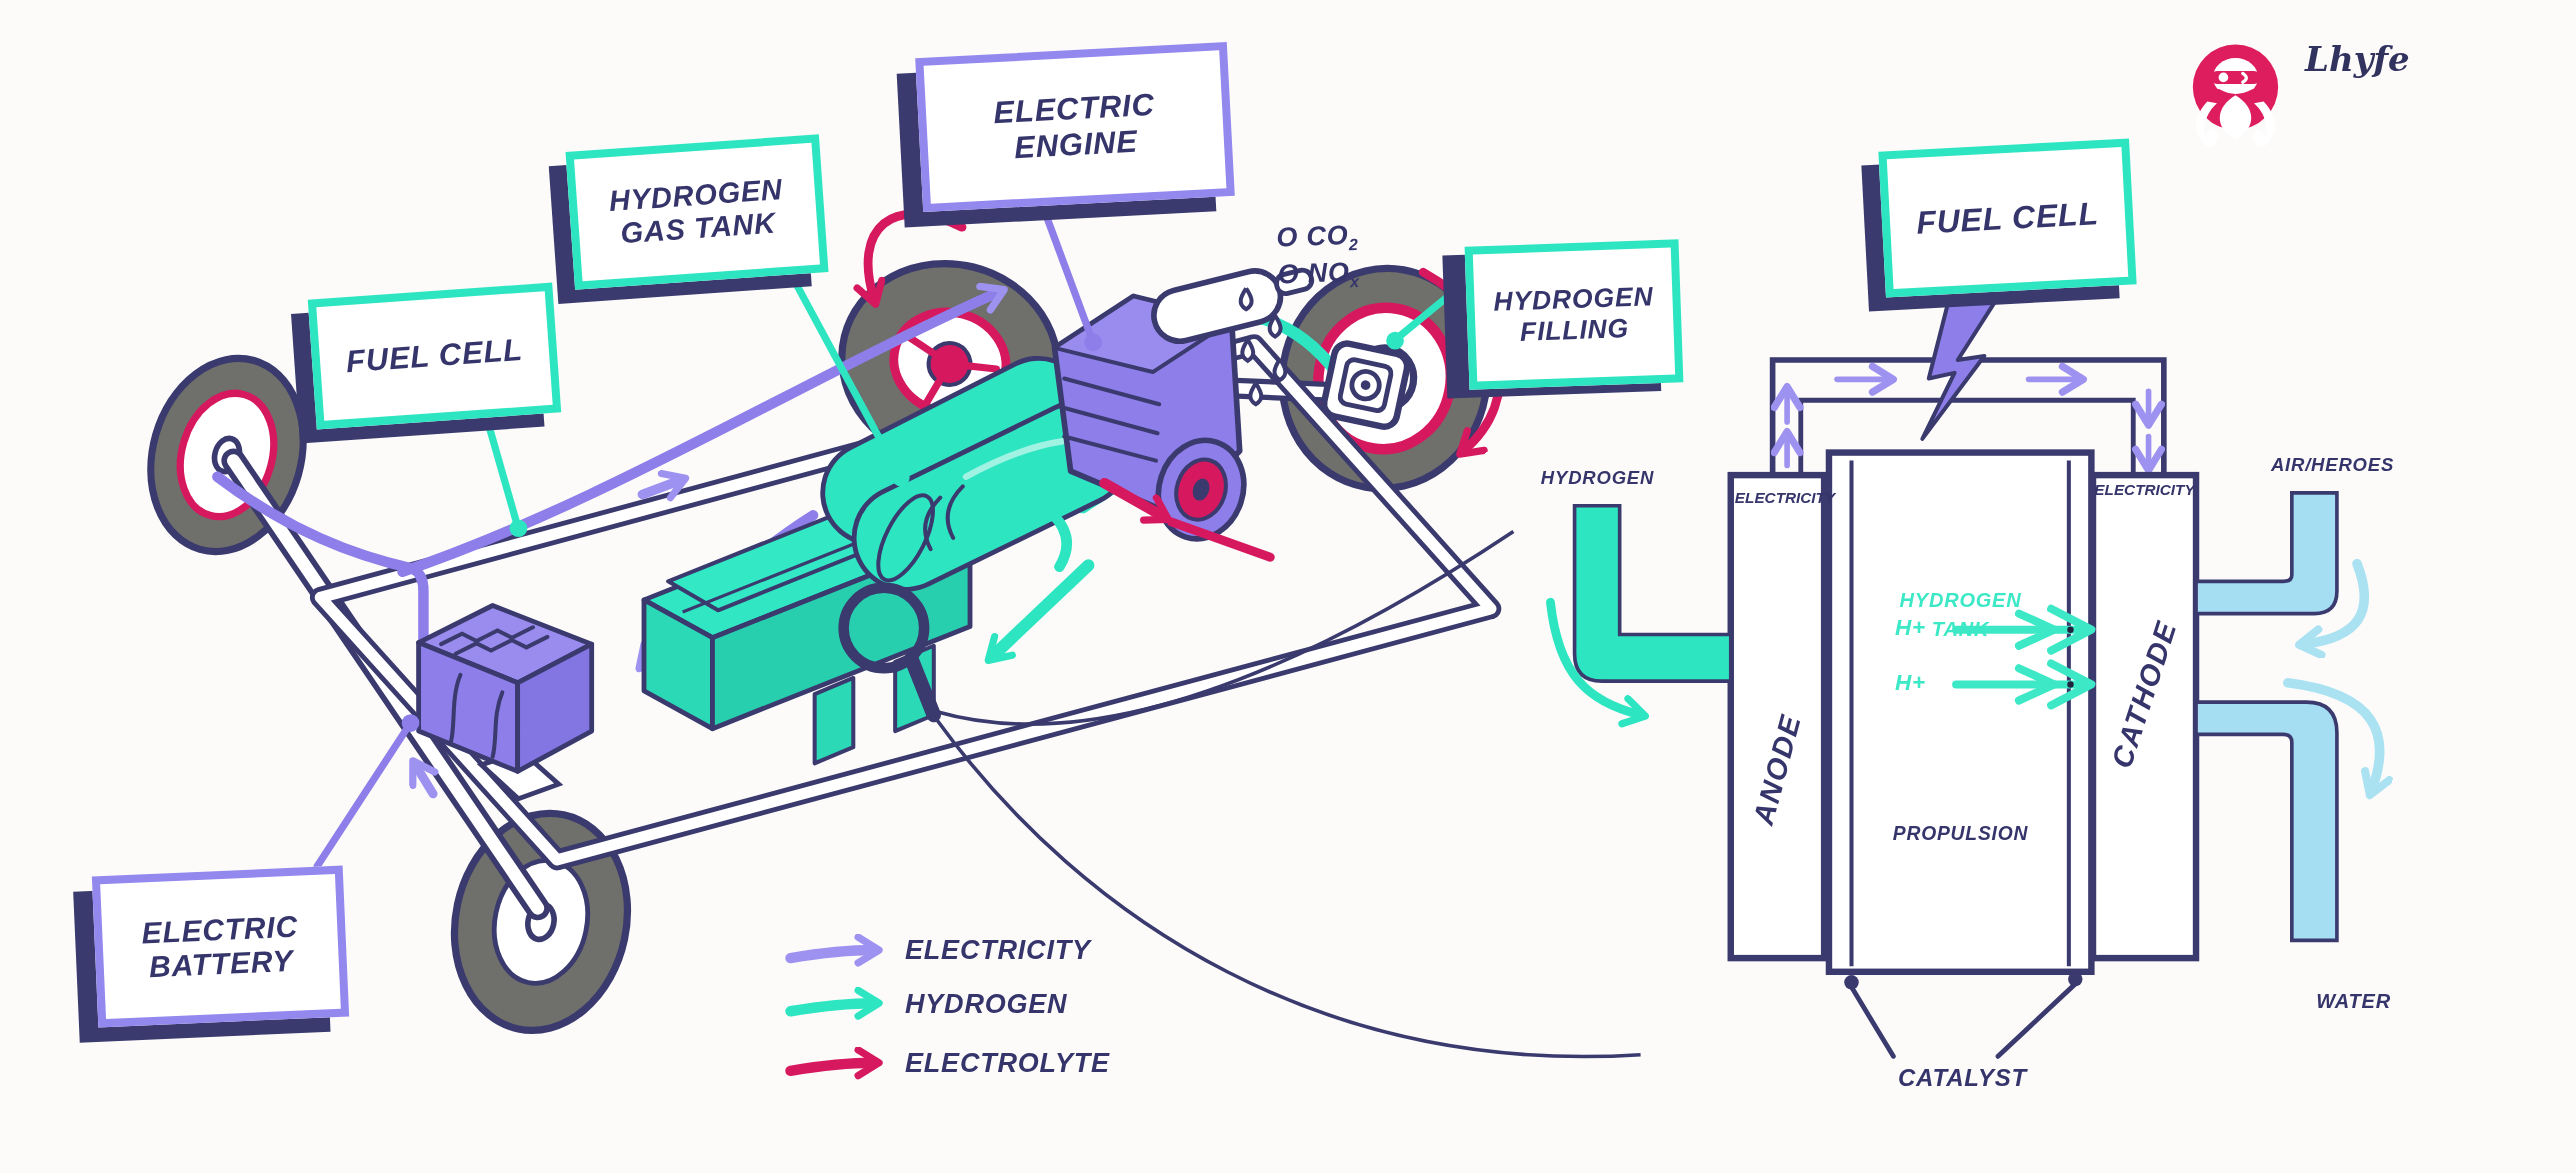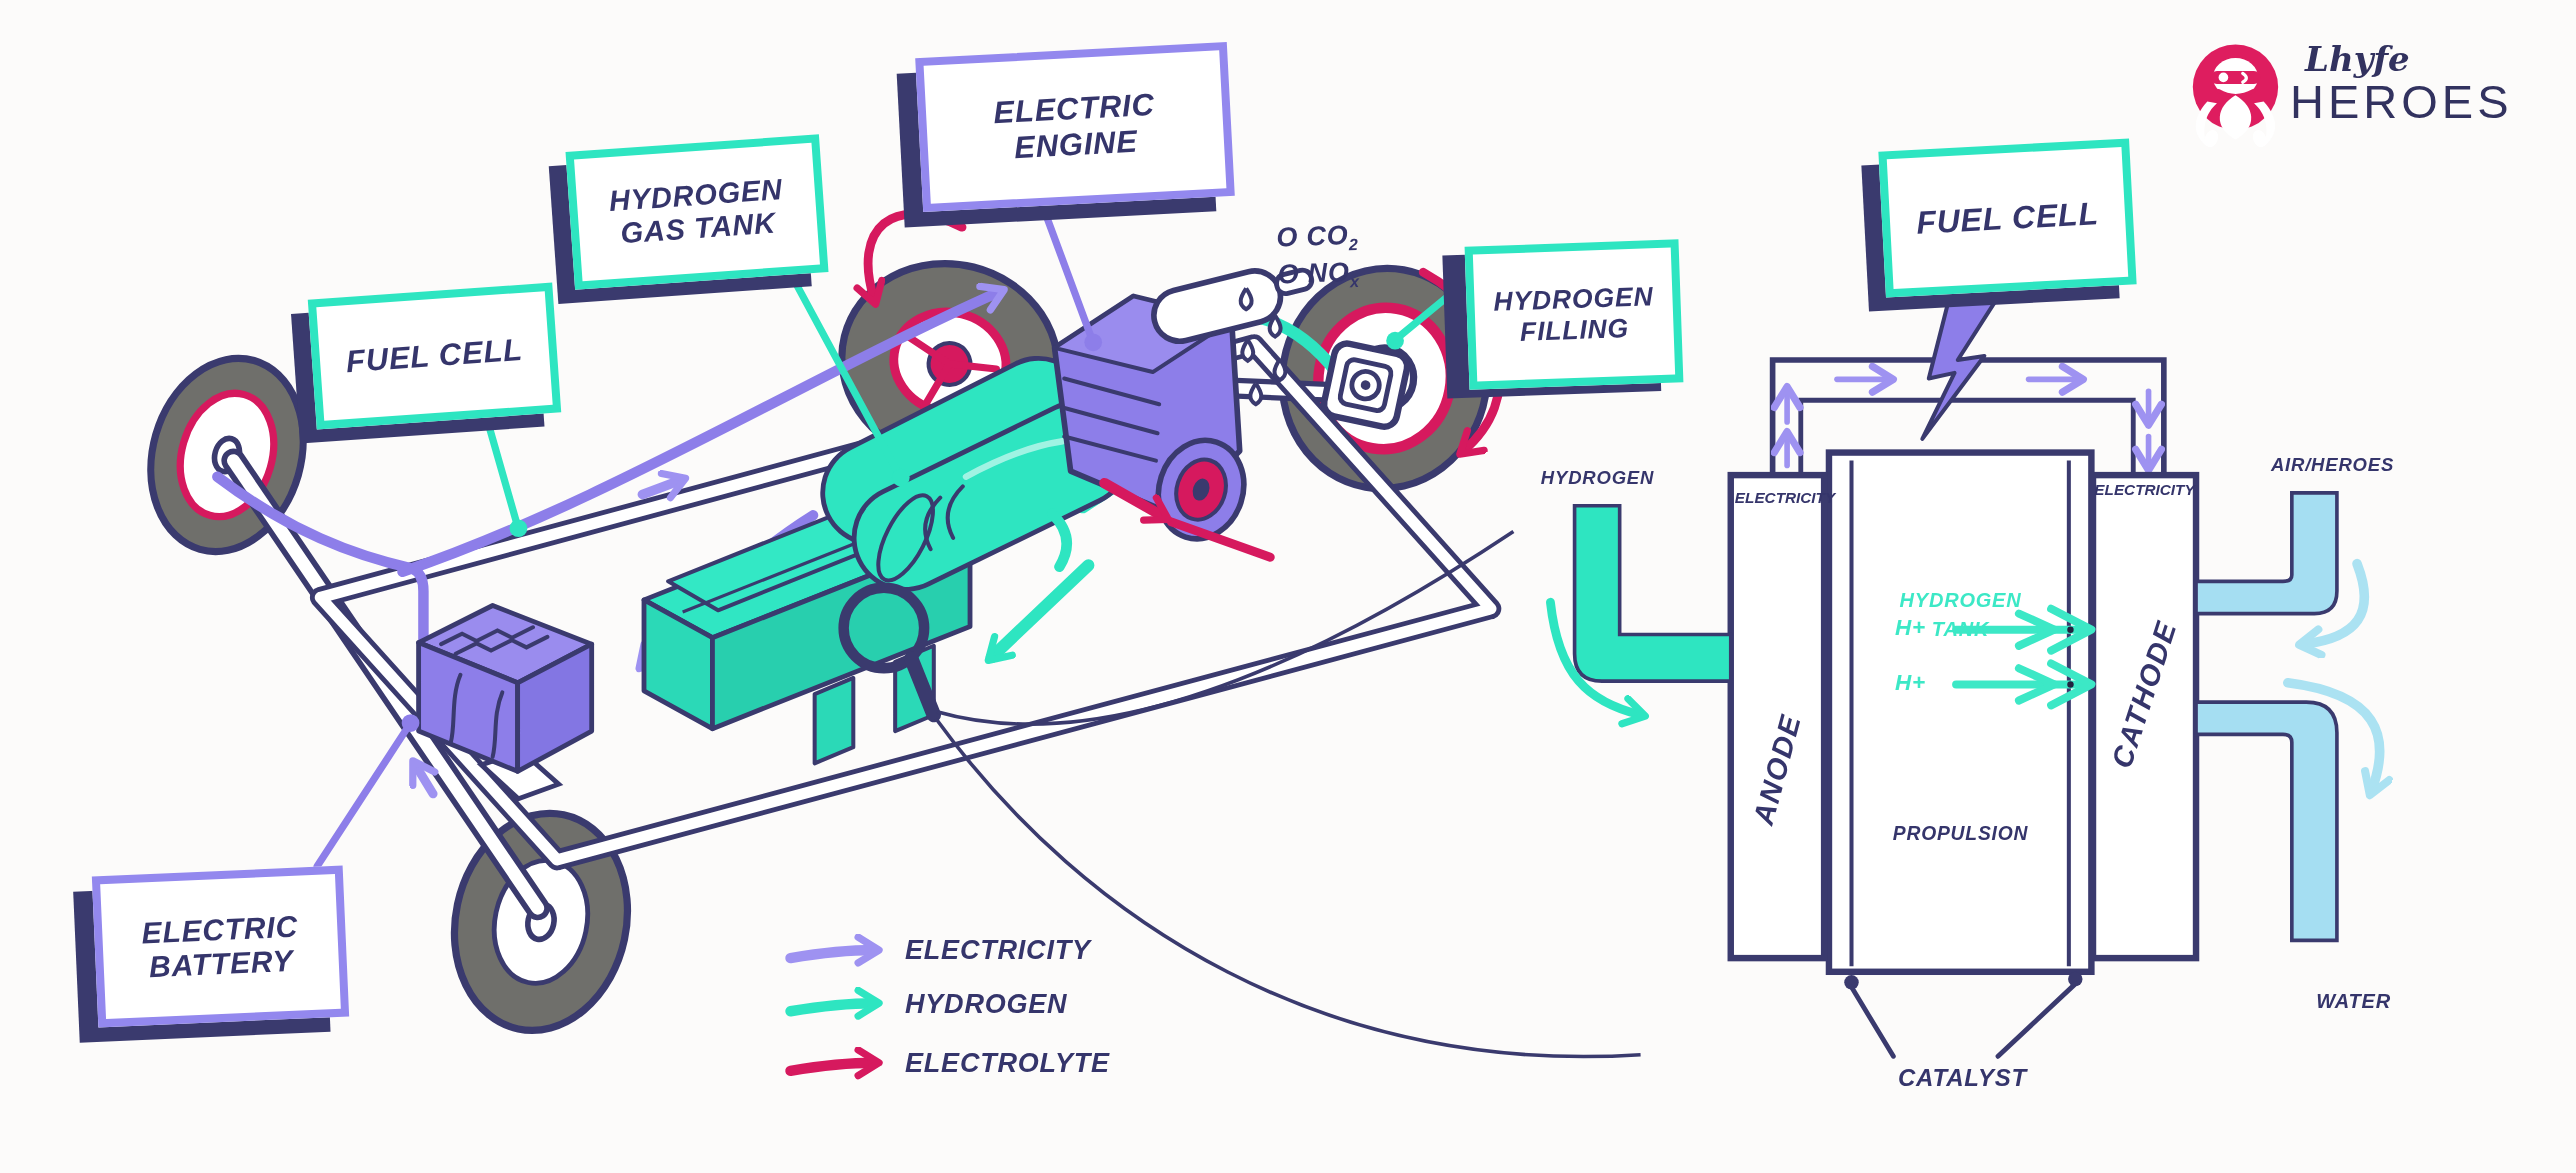--- a/index.html
+++ b/index.html
@@ -303,15 +303,14 @@
   <div class="txt ctr teal-txt" style="left:1868px;top:586px;width:185px;font-size:20px;line-height:1.45;">
     <div>HYDROGEN</div>
     <div>TANK</div>
   </div>
   <div class="txt teal-txt" style="left:1895px;top:615px;font-size:22.5px;">H+</div>
   <div class="txt teal-txt" style="left:1895px;top:670px;font-size:22.5px;">H+</div>
   <div class="txt ctr" style="left:1868px;top:823px;width:185px;font-size:19.3px;">PROPULSION</div>
   <div class="txt ctr" style="left:1866px;top:1064px;width:193px;font-size:24px;">CATALYST</div>
 
   <div style="position:absolute;left:2293px;top:39px;font-family:'DejaVu Serif',serif;font-style:italic;font-weight:bold;font-size:34px;color:#32325f;margin-left:12px;">Lhyfe</div>
-  <div style="position:absolute;left:2290px;top:74px;font-size:47px;font-weight:500;letter-spacing:4px;color:#32325f;">HEROES</div>
 </div>
 
 
 </body></html>

